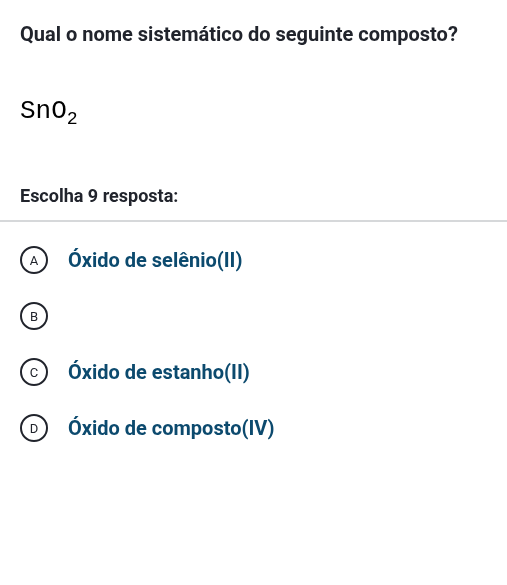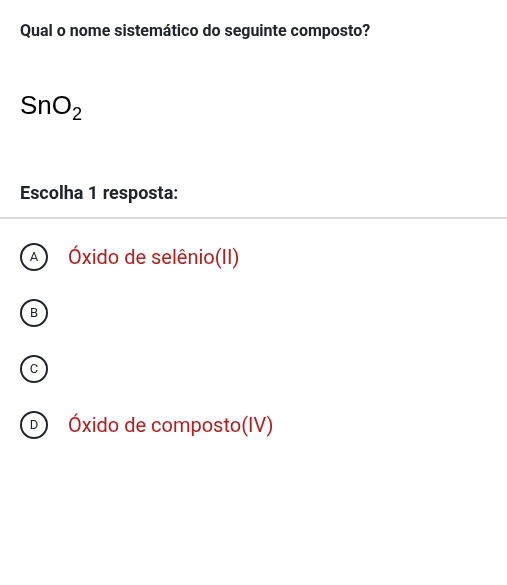--- a/index.html
+++ b/index.html
@@ -9,27 +9,27 @@
     }
     body {
       font-family: -apple-system, BlinkMacSystemFont, "Segoe UI", Roboto, "Helvetica Neue", Arial, sans-serif;
       background: #ffffff;
       width: 507px;
       height: 585px;
       padding: 20px 20px 0 20px;
       color: #21242c;
     }
     .question-title {
-      font-size: 16px;
+      font-size: 20px;
       font-weight: 700;
       line-height: 1.4;
       margin-bottom: 48px;
     }
     .formula {
-      font-family: Liberation Sans, sans-serif;
+      font-family: Liberation Mono, monospace;
       font-size: 26px;
       margin-bottom: 56px;
       color: #000;
     }
     .formula sub {
       font-size: 0.7em;
       vertical-align: sub;
     }
     .instruction {
       font-size: 18px;
@@ -61,45 +61,46 @@
       border-radius: 50%;
       display: flex;
       align-items: center;
       justify-content: center;
       font-size: 13px;
       font-weight: 400;
       color: #21242c;
     }
     .option-text {
       font-size: 20px;
-      font-weight: 400;
-      color: #b91c1c;
+      font-weight: 700;
+      color: #0c4a6e;
     }
   </style>
 </head>
 <body>
 
 <div class="question-title">Qual o nome sistemático do seguinte composto?</div>
 
 <div class="formula">
   <span>SnO</span><sub>2</sub>
 </div>
 
-<div class="instruction">Escolha 1 resposta:</div>
+<div class="instruction">Escolha 9 resposta:</div>
 
 <div class="divider"></div>
 
 <div class="options">
   <div class="option">
     <div class="radio-circle">A</div>
     <div class="option-text">Óxido de selênio(II)</div>
   </div>
   <div class="option">
     <div class="radio-circle">B</div>
   </div>
   <div class="option">
     <div class="radio-circle">C</div>
+    <div class="option-text">Óxido de estanho(II)</div>
   </div>
   <div class="option">
     <div class="radio-circle">D</div>
     <div class="option-text">Óxido de composto(IV)</div>
   </div>
 </div>
 
 </body></html>

